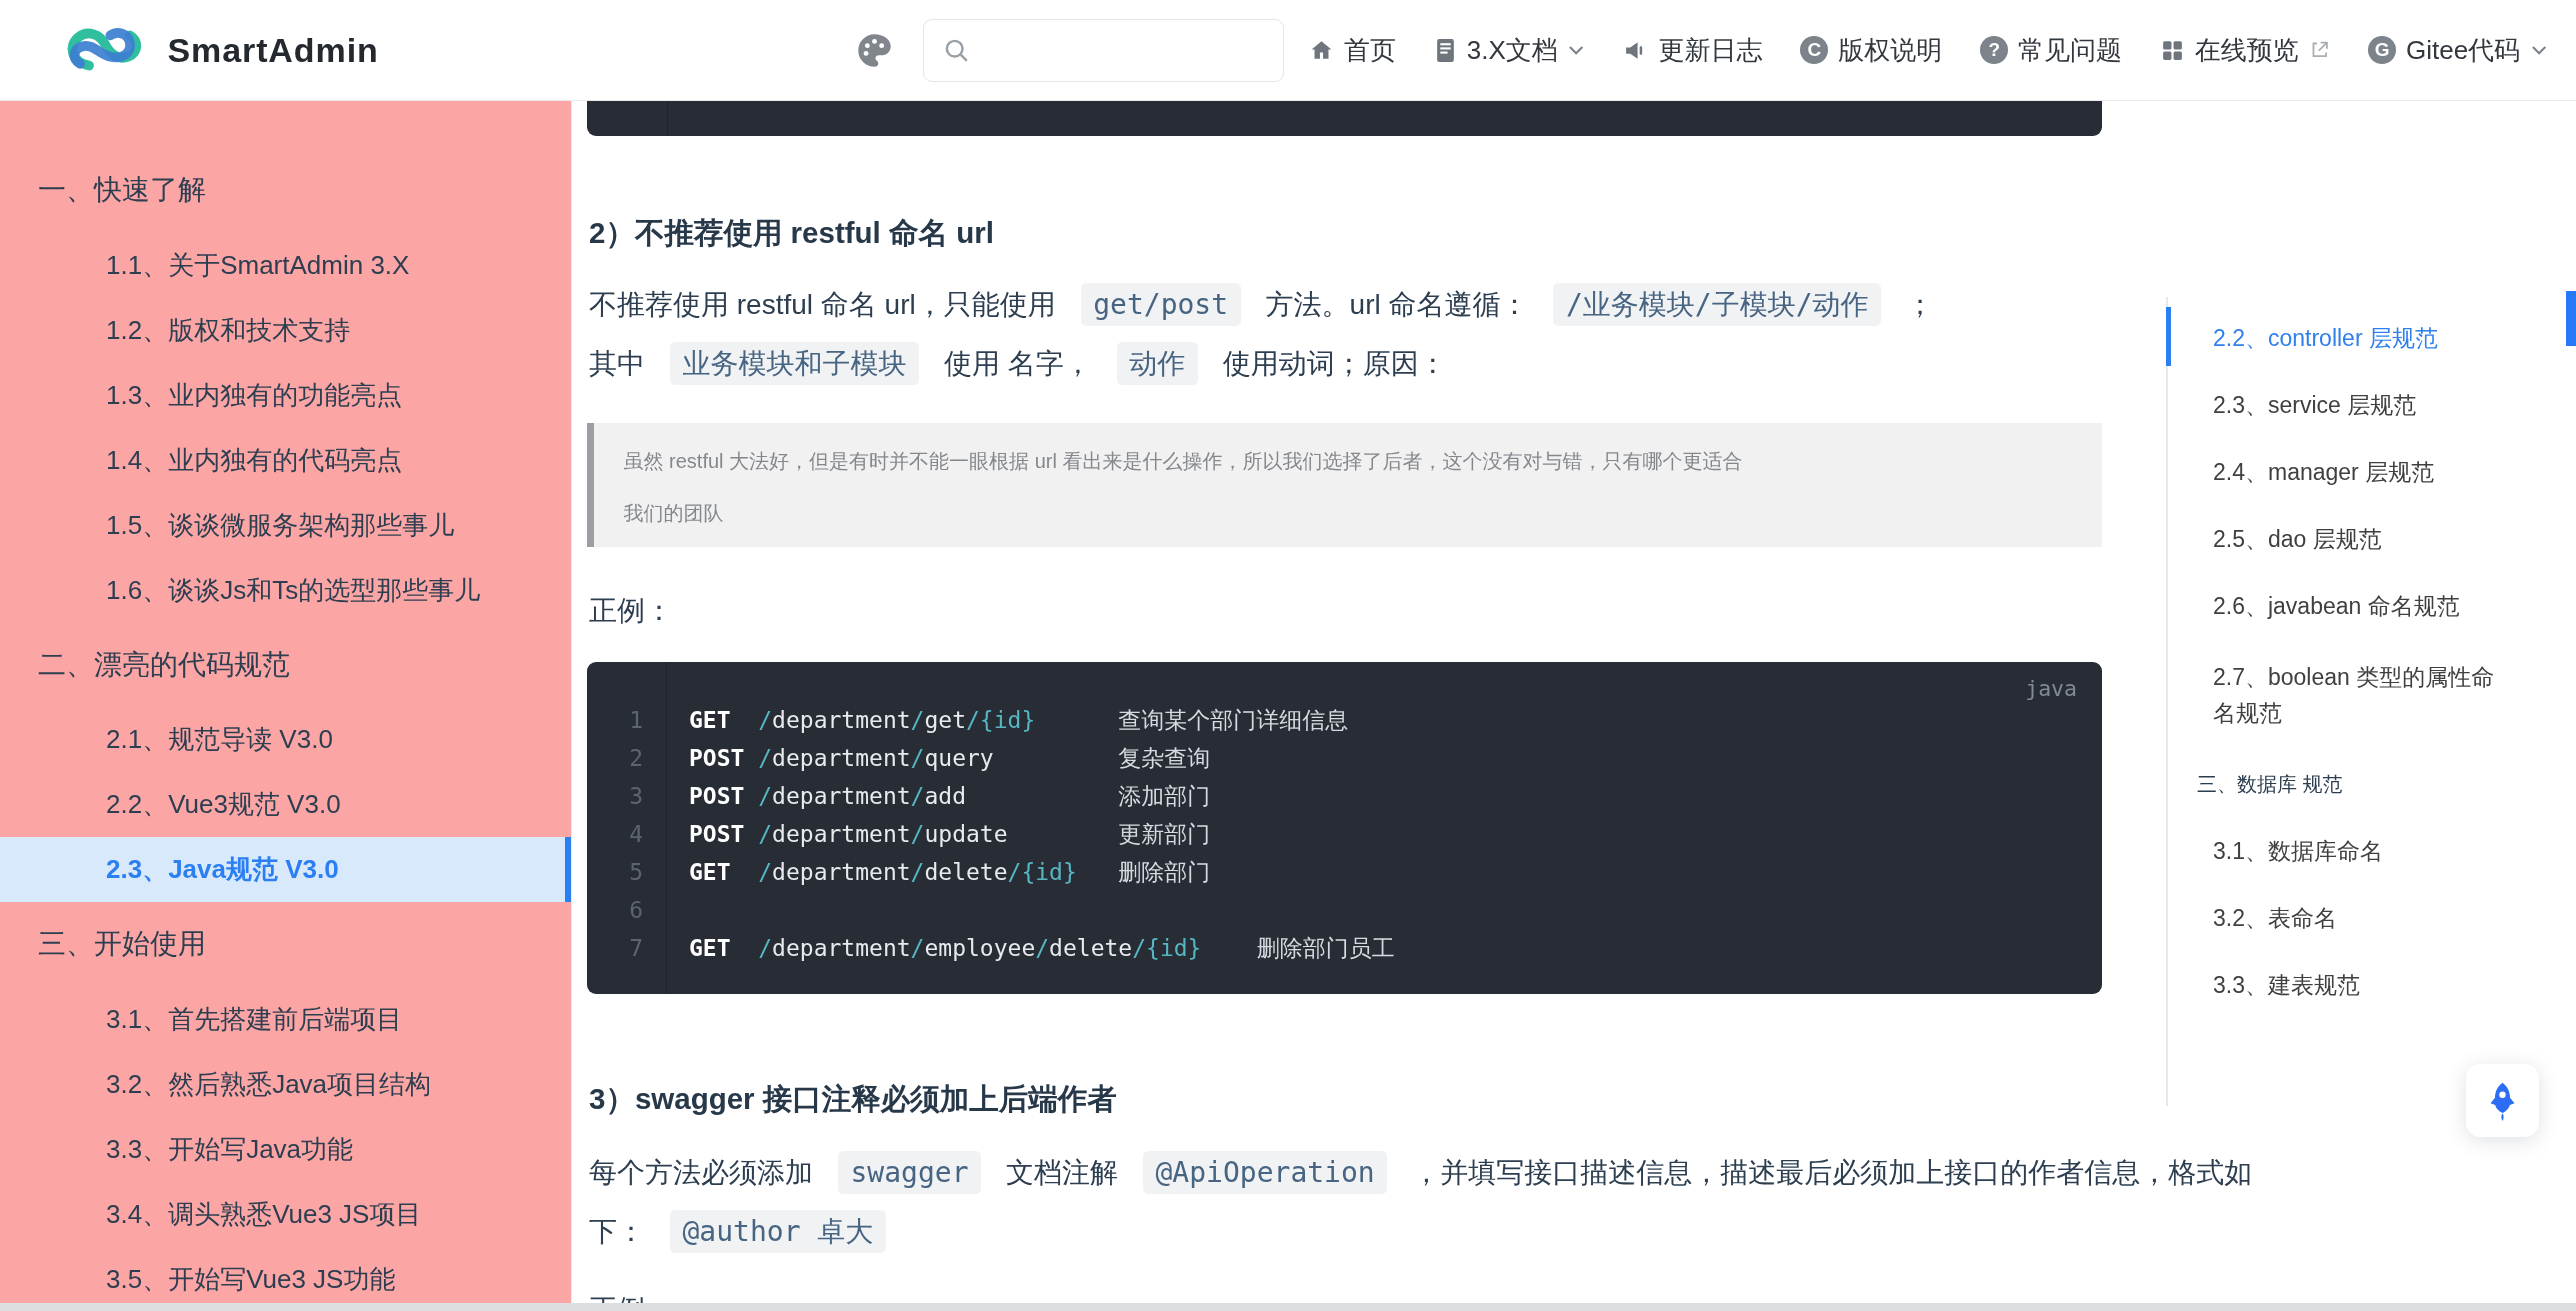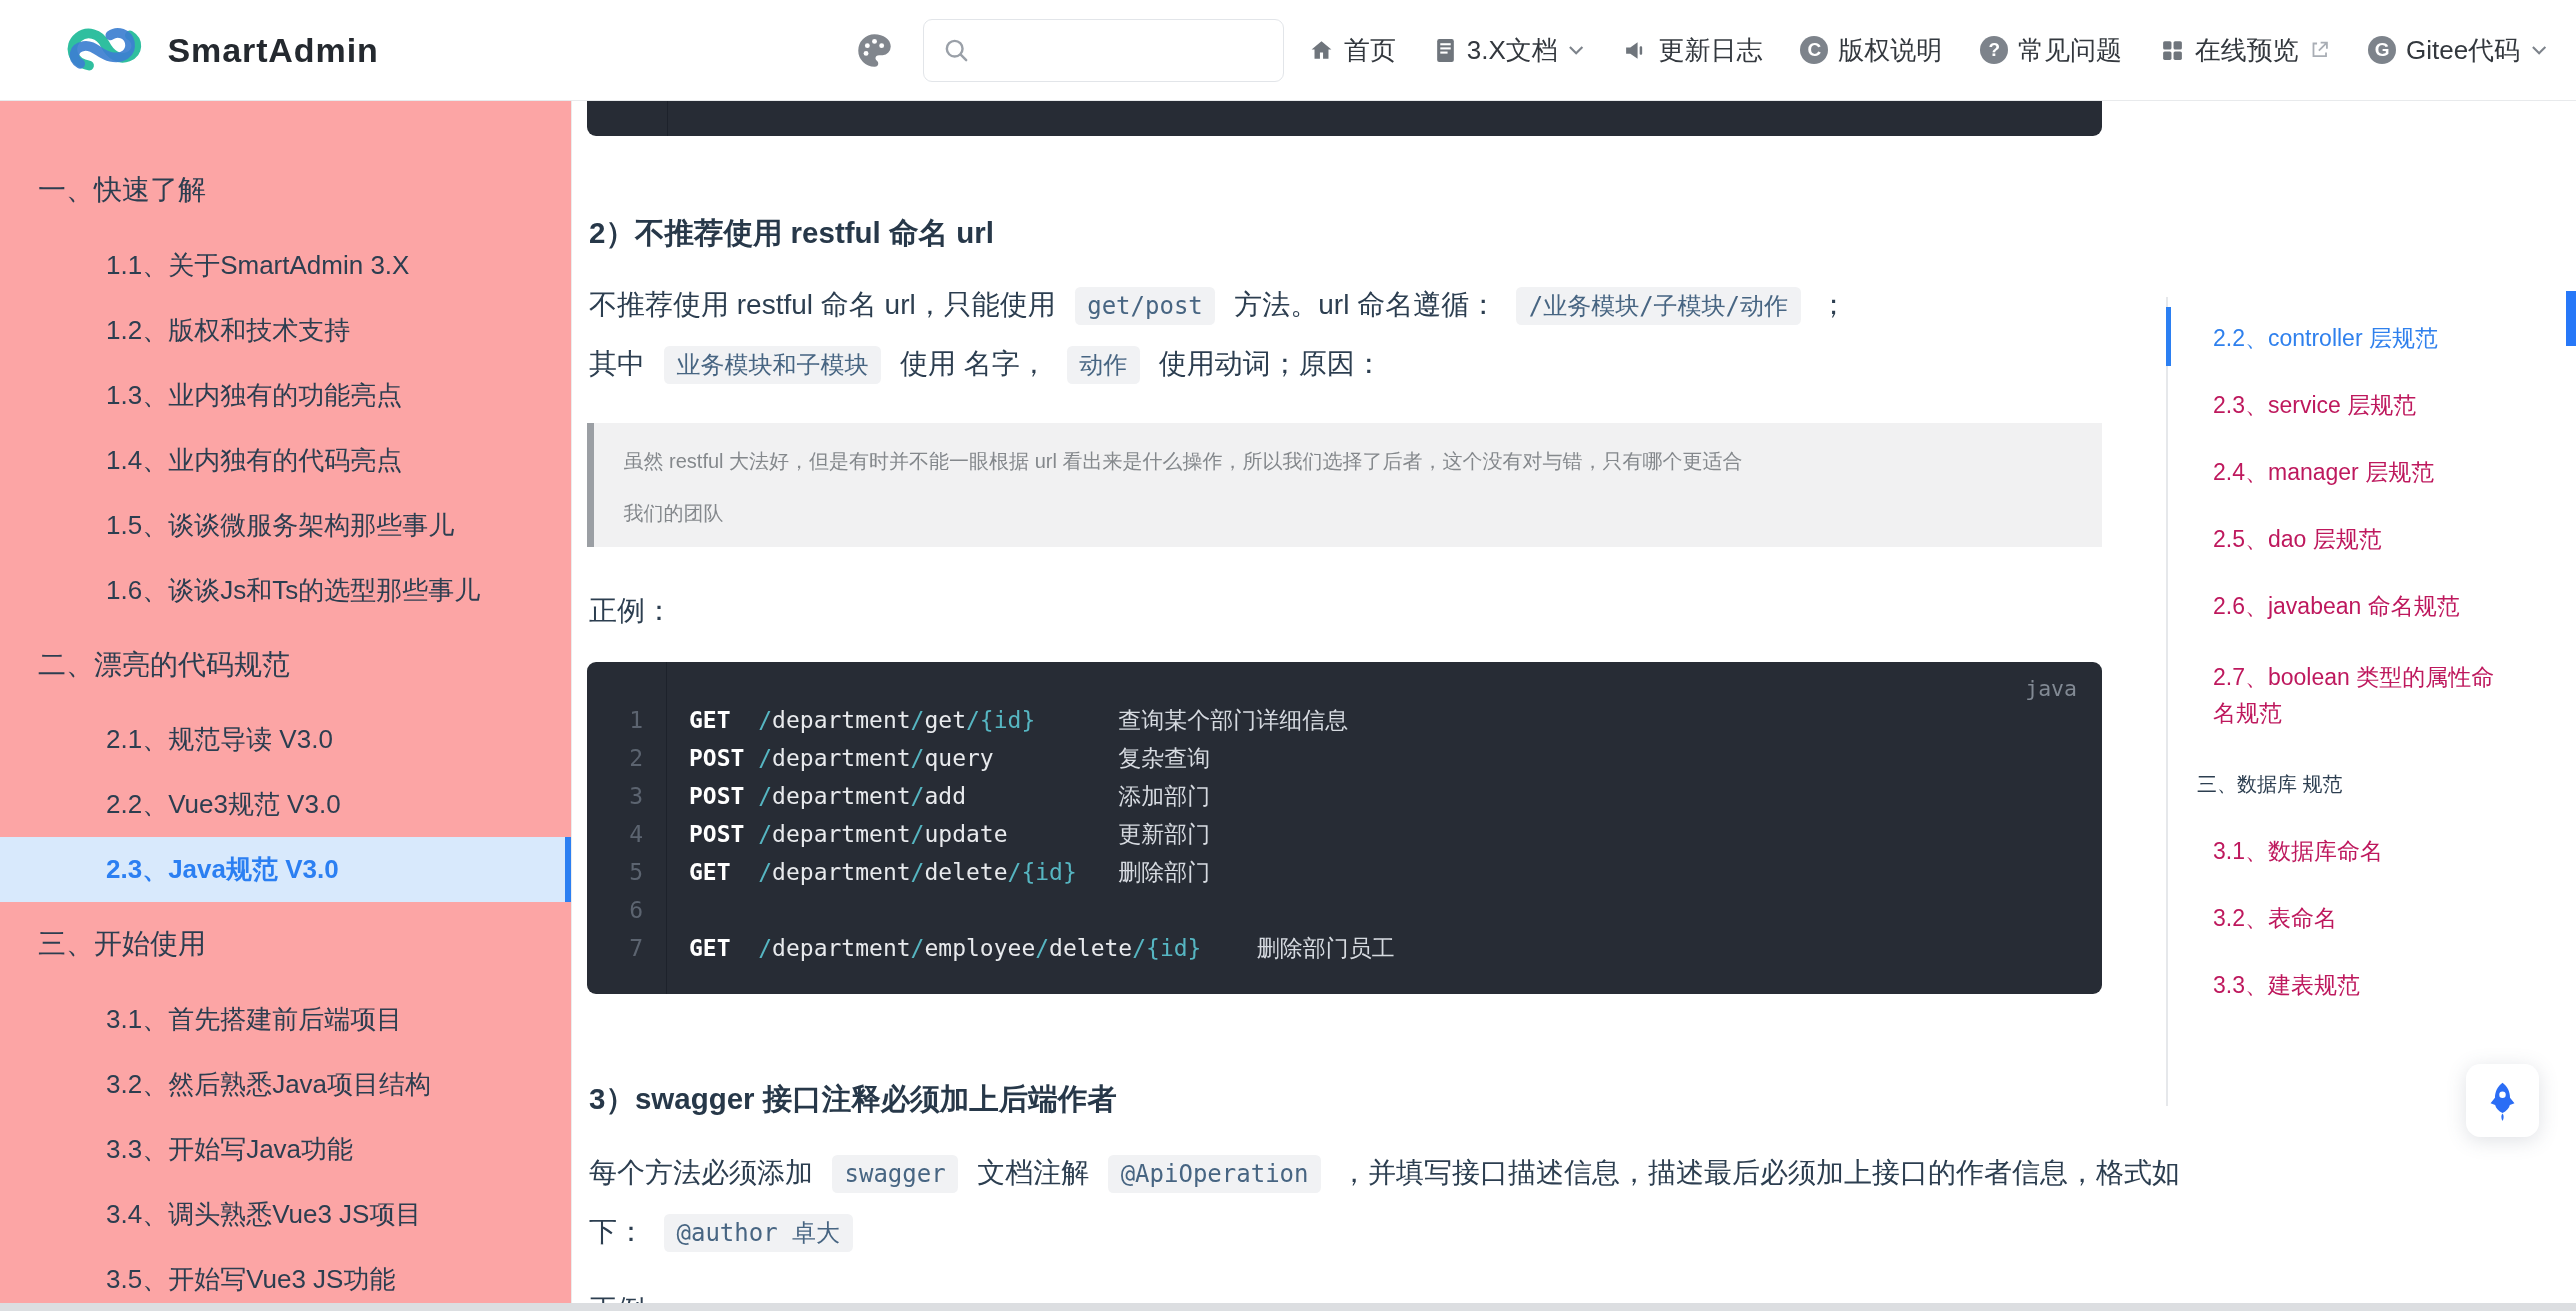--- a/index.html
+++ b/index.html
@@ -33,22 +33,22 @@
   .sb-item.active { background:#d8e9fc; color:#2b7ff2; font-weight:700; }
   .sb-bar { position:absolute; right:0; top:0; bottom:0; width:6.3px; background:#2b7ff2; }
 
   
   .main { position:absolute; left:0; top:0; width:2576px; height:1311px; z-index:5; }
   .partial-code { position:absolute; left:587px; top:101px; width:1515px; height:35px;
     background:#272c35; border-radius:0 0 9px 9px; }
   .gutter-line { position:absolute; left:80px; top:0; bottom:0; width:0.9px; background:#1d222b; }
   .h-num { position:absolute; left:589px; font-size:29.5px; font-weight:700; color:#273849; white-space:nowrap; }
   .para { position:absolute; left:589px; font-size:28px; color:#2c3e50; white-space:nowrap; }
-  .ic { font-family:"DejaVu Sans Mono", monospace; font-size:24px; background:#f1f2f4; color:#476582;
-    padding:5.4px 12.5px; border-radius:5.4px; margin:0 19px; }
+  .ic { font-family:"DejaVu Sans Mono", monospace; font-size:28px; background:#f1f2f4; color:#476582;
+    padding:5.4px 12.5px; border-radius:5.4px; margin:0 25px; }
   .blockquote { position:absolute; left:587px; top:423px; width:1515px; height:124px; background:#f1f1f2;
     border-left:7.2px solid #9b9fa4; padding:11.6px 27px 0 29.5px; }
   .blockquote p { font-size:20px; color:#84888c; line-height:52px; white-space:nowrap; }
 
   .code-block { position:absolute; left:587px; top:662px; width:1515px; height:332px;
     background:#272c35; border-radius:9px; }
   .code-gutter { position:absolute; left:0; top:0; bottom:0; width:80px; border-right:0.9px solid #1d222b;
     padding-top:39px; }
   .ln { height:38px; line-height:38px; text-align:right; padding-right:23px; color:#5c6470;
     font-size:23px; font-family:"DejaVu Sans Mono", monospace; }
@@ -60,21 +60,21 @@
   .tk-w { color:#e8eaed; }
   .tk-s { color:#56b6c2; }
   .tk-c { color:#d6dae0; }
   .code-lang { position:absolute; right:25px; top:14.3px; font-size:21.5px; color:#828a94;
     font-family:"DejaVu Sans Mono", monospace; }
 
   
   .toc-line { position:absolute; left:2166px; top:297px; width:1.8px; height:809px; background:#e6e8eb; }
   .toc-active-bar { position:absolute; left:2166px; top:307px; width:5.4px; height:59px; background:#2b7ff2; }
   .toc { position:absolute; left:2168px; top:304px; width:394px; z-index:6; }
-  .toc-item { height:67px; display:flex; align-items:center; font-size:23px; color:#be185d;
+  .toc-item { height:67px; display:flex; align-items:center; font-size:23px; color:#404040;
     padding-left:45px; cursor:pointer; white-space:pre-line; line-height:36px; }
   .toc-item.section { padding-left:29px; color:#2c3e50; font-size:20px; cursor:default; margin-top:8px; }
   .toc-item.active { color:#2f80ed; }
   .toc-item.two-line { height:103px; align-items:flex-start; padding-top:19.7px; }
 
   
   .v-scroll-thumb { position:absolute; right:0; top:291px; width:9.8px; height:55px; background:#2778f8; z-index:40; }
   
   .h-scroll { position:absolute; left:0; bottom:0; width:2576px; height:8px; background:#dcdee1; z-index:50; }
 

